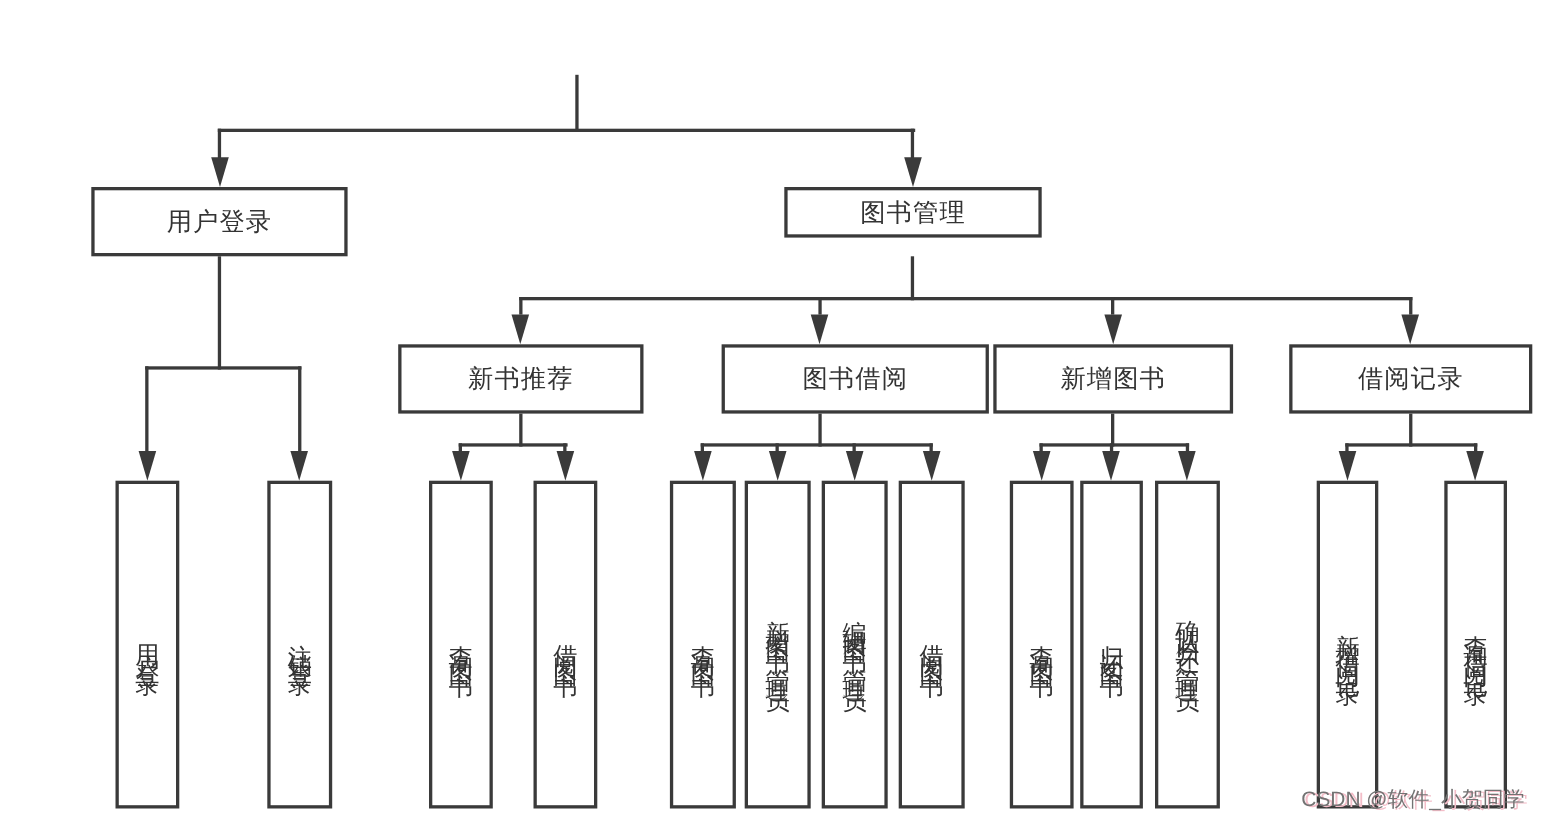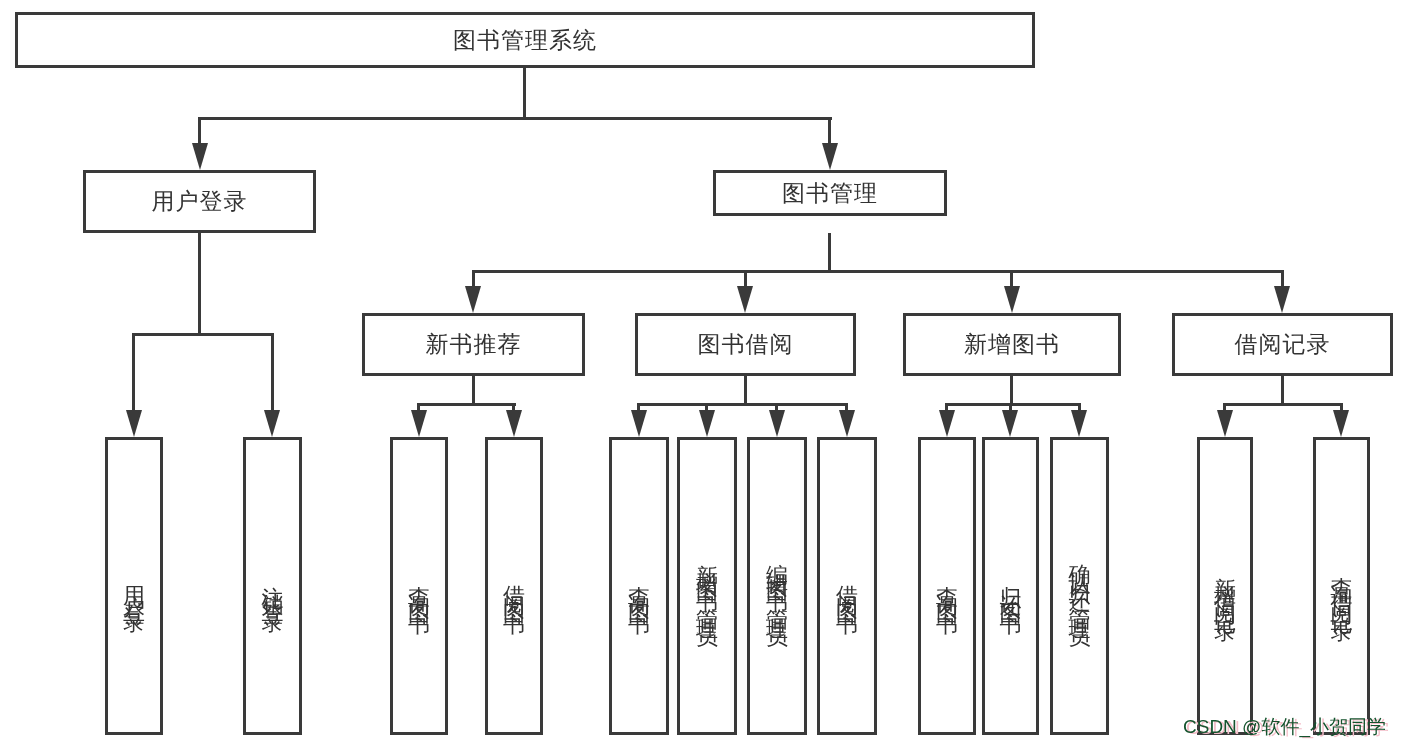--- a/index.html
+++ b/index.html
@@ -34,33 +34,30 @@
   .arrow{
     position:absolute;width:0;height:0;
     border-left:8px solid transparent;
     border-right:8px solid transparent;
     border-top:27px solid #3a3a3a;
   }
   .watermark{
     position:absolute;
     left:1183px;top:714px;
     font-size:19px;
-    color:#14532d;
+    color:#737373;
     text-shadow:3px 1px 0 #f3bdc8;
     white-space:nowrap;
   }
 </style>
 </head>
 <body>
 
 <div class="canvas">
 
-  <div class="node hbox" style="left:15px;top:12px;width:1020px;height:56px;">
-    <span>图书管理系统</span>
-  </div>
 
   <div class="line" style="left:523px;top:68px;width:3px;height:52px;"></div>
   <div class="line" style="left:198px;top:117px;width:634px;height:3px;"></div>
   <div class="line" style="left:198px;top:117px;width:3px;height:30px;"></div>
   <div class="arrow" style="left:192px;top:143px;"></div>
   <div class="line" style="left:828px;top:117px;width:3px;height:30px;"></div>
   <div class="arrow" style="left:822px;top:143px;"></div>
 
   <div class="node hbox" style="left:83px;top:170px;width:233px;height:63px;">
     <span>用户登录</span>
@@ -83,21 +80,21 @@
   <div class="line" style="left:744px;top:270px;width:3px;height:16px;"></div>
   <div class="arrow" style="left:737px;top:286px;"></div>
   <div class="line" style="left:1010px;top:270px;width:3px;height:16px;"></div>
   <div class="arrow" style="left:1004px;top:286px;"></div>
   <div class="line" style="left:1281px;top:270px;width:3px;height:16px;"></div>
   <div class="arrow" style="left:1274px;top:286px;"></div>
 
   <div class="node hbox" style="left:362px;top:313px;width:223px;height:63px;font-family:Liberation Mono, monospace;">
     <span>新书推荐</span>
   </div>
-  <div class="node hbox" style="left:635px;top:313px;width:221px;height:63px;">
+  <div class="node hbox" style="left:656px;top:313px;width:243px;height:63px;">
     <span>图书借阅</span>
   </div>
   <div class="node hbox" style="left:903px;top:313px;width:218px;height:63px;">
     <span>新增图书</span>
   </div>
   <div class="node hbox" style="left:1172px;top:313px;width:221px;height:63px;">
     <span>借阅记录</span>
   </div>
 
   <div class="line" style="left:472px;top:376px;width:3px;height:30px;"></div>

